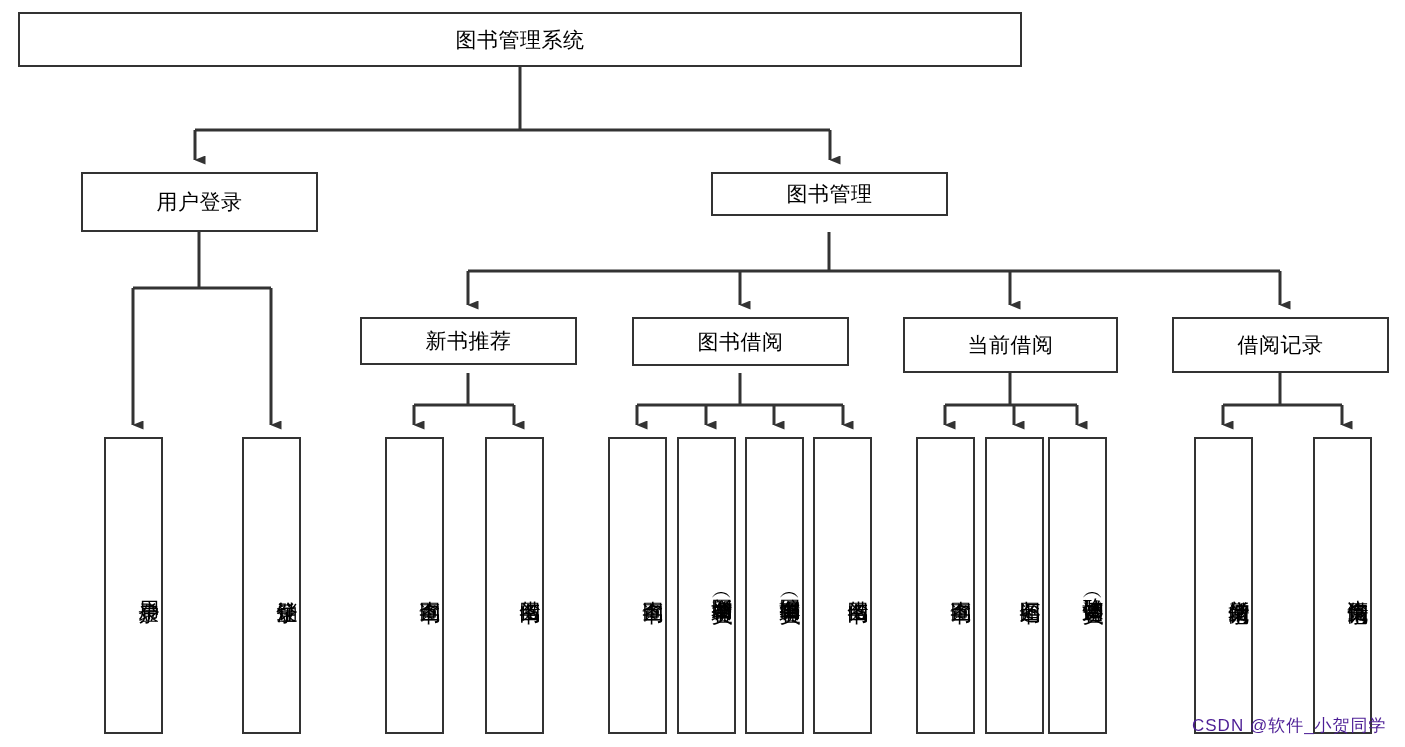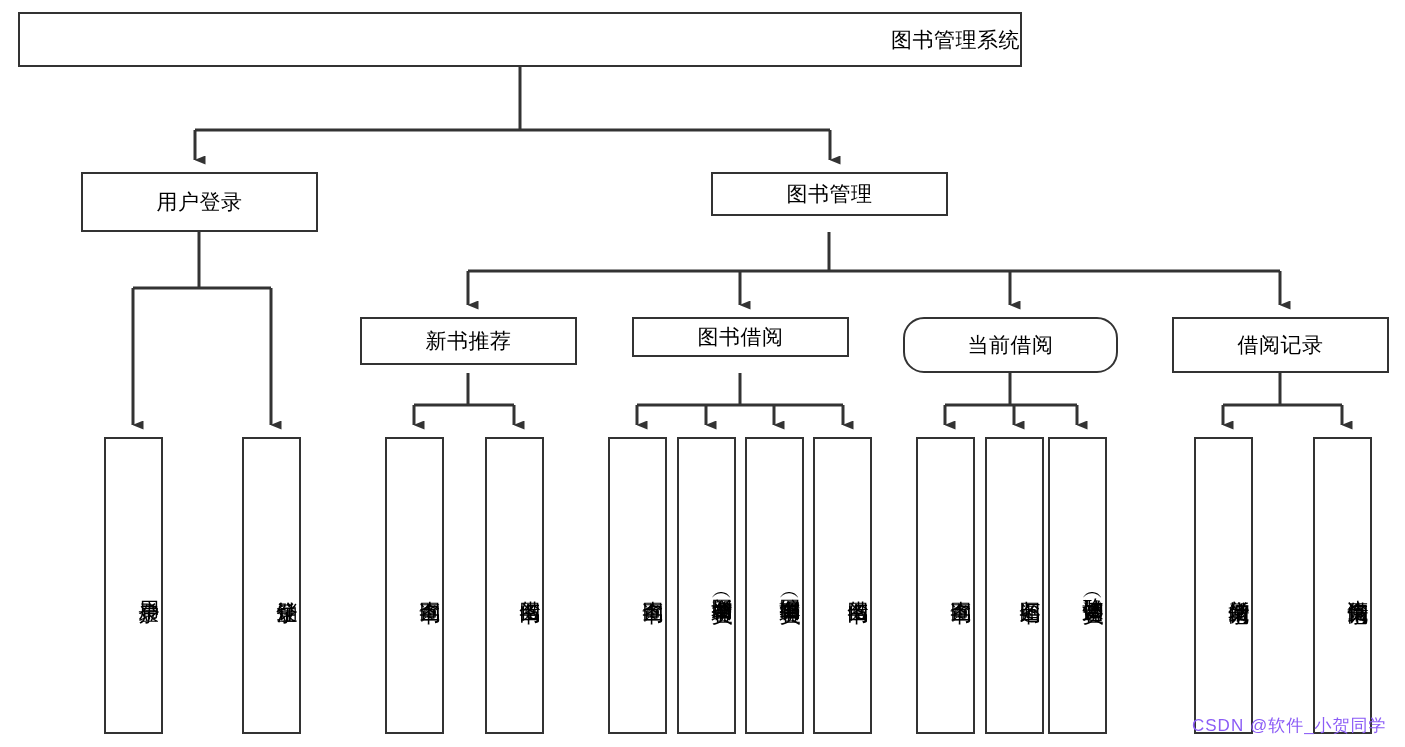--- a/index.html
+++ b/index.html
@@ -50,21 +50,21 @@
     justify-content: center;
   }
   .node.vert .label {
     writing-mode: vertical-rl;
     text-orientation: upright;
     display: block;
   }
   .watermark {
     position: absolute;
     font-size: 17px;
-    color: #8b5cf6;
+    color: #4c1d95;
     letter-spacing: 1px;
     white-space: nowrap;
     pointer-events: none;
   }
 </style>
 </head>
 <body>
 
 <div id="canvas">
 
@@ -112,38 +112,38 @@
       <path d="M1014,405 L1014,425" marker-end="url(#arrowhead)"></path>
       <path d="M1077,405 L1077,425" marker-end="url(#arrowhead)"></path>
 
       <path d="M1280,373 L1280,405"></path>
       <path d="M1223,405 L1342,405"></path>
       <path d="M1223,405 L1223,425" marker-end="url(#arrowhead)"></path>
       <path d="M1342,405 L1342,425" marker-end="url(#arrowhead)"></path>
     </g>
   </svg>
 
-  <div class="node horiz" style="left:18px; top:12px; width:1004px; height:55px;justify-content:flex-end;">
+  <div class="node horiz" style="left:18px; top:12px; width:1004px; height:55px;">
     <span class="label">图书管理系统</span>
   </div>
 
   <div class="node horiz" style="left:81px; top:172px; width:237px; height:60px;">
     <span class="label">用户登录</span>
   </div>
   <div class="node horiz" style="left:711px; top:172px; width:237px; height:44px;">
     <span class="label">图书管理</span>
   </div>
 
   <div class="node horiz" style="left:360px; top:317px; width:217px; height:48px;">
     <span class="label">新书推荐</span>
   </div>
-  <div class="node horiz" style="left:632px; top:317px; width:217px; height:40px;">
+  <div class="node horiz" style="left:632px; top:317px; width:217px; height:49px;">
     <span class="label">图书借阅</span>
   </div>
-  <div class="node horiz" style="left:903px; top:317px; width:215px; height:56px;border-radius:21px;">
+  <div class="node horiz" style="left:903px; top:317px; width:215px; height:56px;">
     <span class="label">当前借阅</span>
   </div>
   <div class="node horiz" style="left:1172px; top:317px; width:217px; height:56px;justify-content:center;">
     <span class="label">借阅记录</span>
   </div>
 
   <div class="node vert" style="left:104px; top:437px; width:59px; height:297px;">
     <span class="label">用户登录</span>
   </div>
   <div class="node vert" style="left:242px; top:437px; width:59px; height:297px;">

